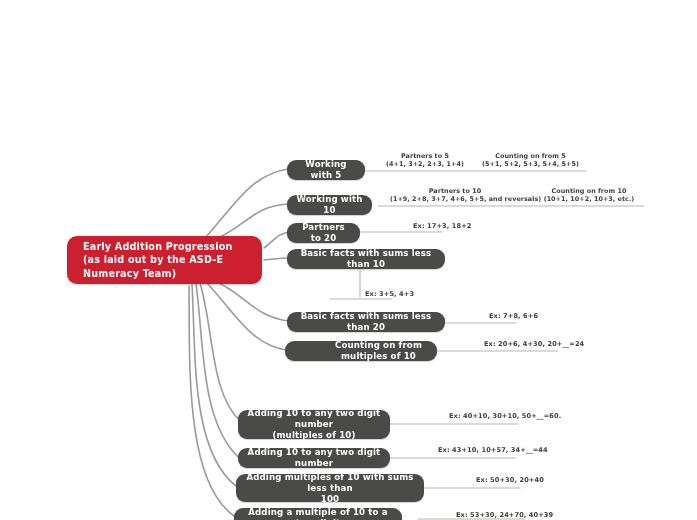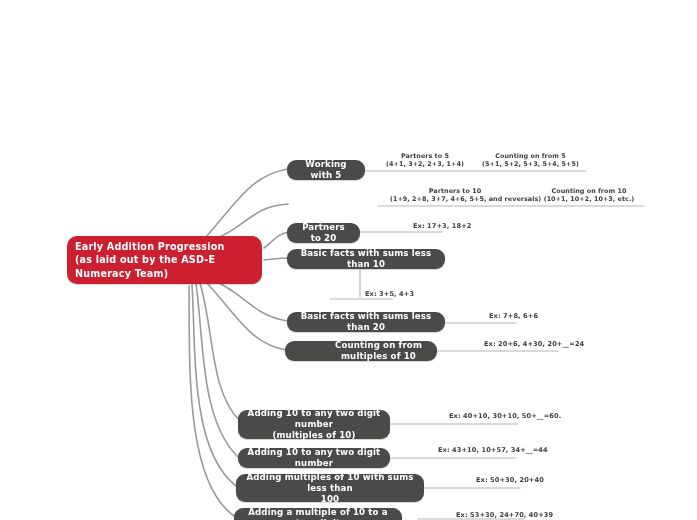--- a/index.html
+++ b/index.html
@@ -45,21 +45,21 @@
     padding: 0 9px;
     line-height: 11px;
     box-shadow: 0 1px 1px rgba(0,0,0,0.18);
   }
   .node.root {
     background: #cc2031;
     border-radius: 10px;
     font-size: 9.6px;
     justify-content: flex-start;
     text-align: left;
-    padding: 0 0 0 8px;
+    padding: 0 0 0 16px;
     line-height: 13.5px;
     letter-spacing: 0.2px;
   }
   .node.root span {
     display: block;
   }
   .example {
     position: absolute;
     font-size: 6.6px;
     font-weight: bold;
@@ -122,20 +122,23 @@
       <span>Early Addition Progression</span>
       <span>(as laid out by the ASD-E</span>
       <span>Numeracy Team)</span>
     </div>
   </div>
 
   <div class="node" style="left:287px; top:160px; width:78px; height:20px;">
     <span>Working with 5</span>
   </div>
 
+  <div class="node" style="left:287px; top:195px; width:85px; height:20px;">
+    <span>Working with 10</span>
+  </div>
 
   <div class="node" style="left:287px; top:223px; width:73px; height:20px;">
     <span>Partners to 20</span>
   </div>
 
   <div class="node" style="left:287px; top:249px; width:158px; height:20px;">
     <span>Basic facts with sums less than 10</span>
   </div>
 
   <div class="node" style="left:287px; top:312px; width:158px; height:20px;">

